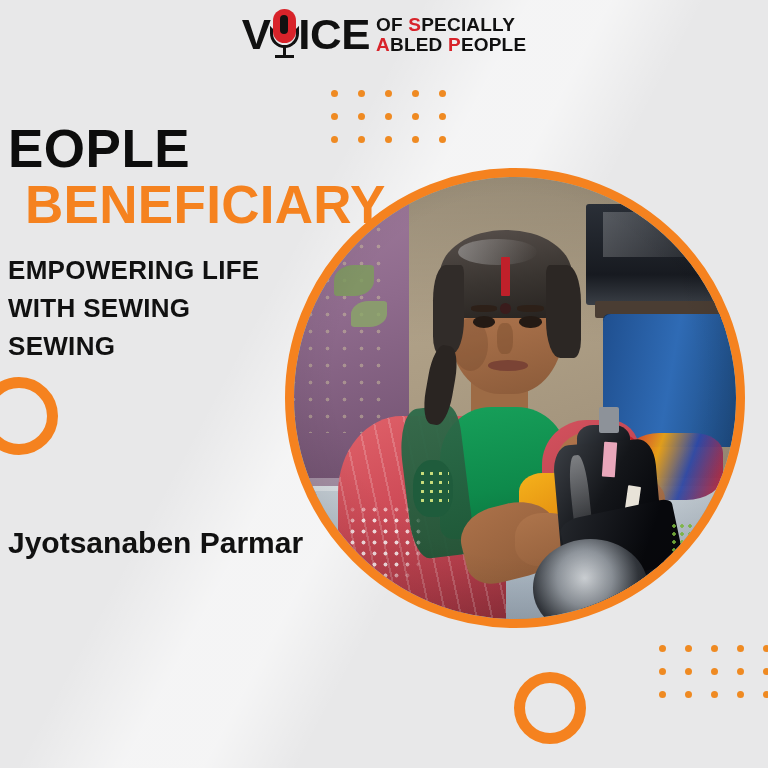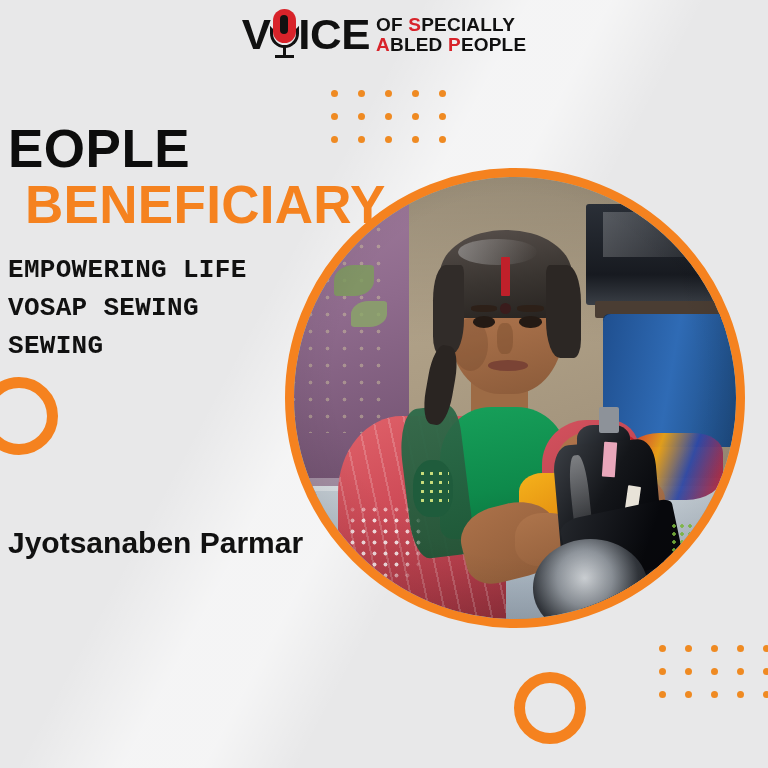--- a/index.html
+++ b/index.html
@@ -184,21 +184,21 @@
     left: 8px;
     top: 252px;
     font-size: 26px;
     font-weight: 700;
     letter-spacing: 0.3px;
     color: #111111;
     line-height: 1.46;
     margin: 0;
     max-width: 330px;
   }
-  .t-sub span { display: block; font-family: Liberation Mono, monospace; }
+  .t-sub span { display: block; }
 
   .t-name {
     position: absolute;
     left: 8px;
     top: 522px;
     font-size: 30px;
     font-weight: 700;
     color: #111111;
     line-height: 1.38;
     margin: 0;
@@ -543,21 +543,21 @@
   </div>
 
   <div class="ring" id="ring-left"></div>
   <div class="ring" id="ring-bottom"></div>
 
   <h1 class="t-vosap">EOPLE</h1>
   <h1 class="t-beneficiary">BENEFICIARY</h1>
 
   <div class="t-sub">
     <span>EMPOWERING LIFE</span>
-    <span>VOSAP SEWING</span>
+    <span>WITH SEWING</span>
     <span>SEWING</span>
   </div>
 
   <div class="t-name">
     <span>Jyotsanaben Parmar</span>
   </div>
 
   <div id="photo-circle">
     <div id="photo-inner">
       <div class="ph wall"></div>

